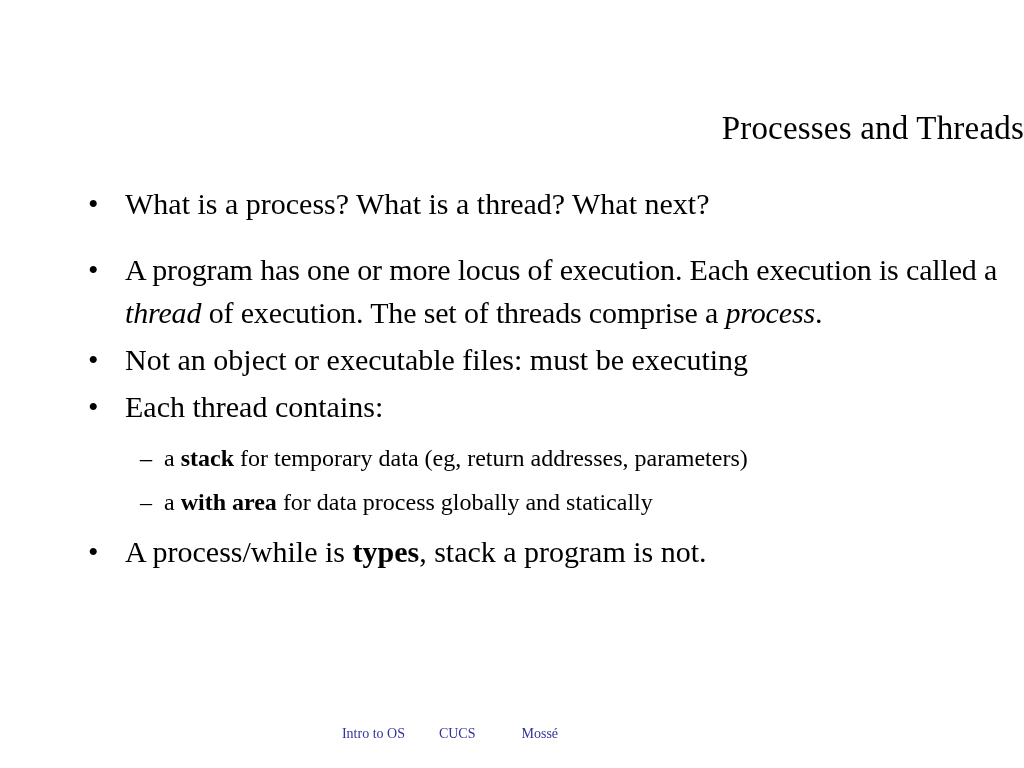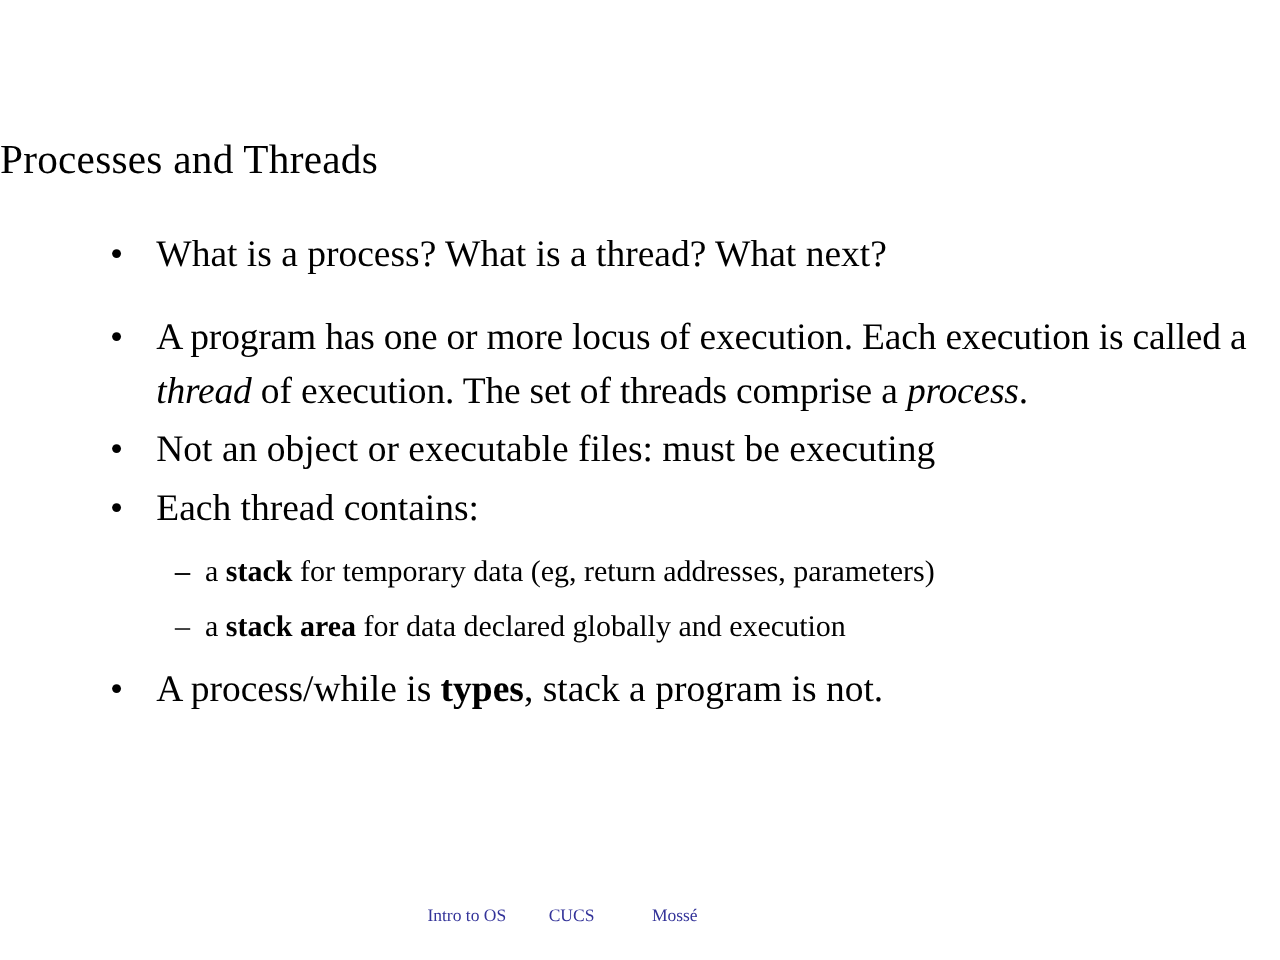--- a/index.html
+++ b/index.html
@@ -22,21 +22,21 @@
     height: 768px;
     background: #ffffff;
   }
 
   
   #slide-title {
     position: absolute;
     left: 0;
     top: 86px;
     width: 1024px;
-    text-align: left;
+    text-align: right;
     font-size: 33px;
     line-height: 40px;
     font-weight: normal;
     letter-spacing: 0.2px;
     color: #000000;
     white-space: nowrap;
   }
 
   
   #body-list {
@@ -157,21 +157,21 @@
         <span class="marker">–</span>
       </div>
 
       <div class="lvl2">
         <span class="marker">–</span>
         <span class="txt"><span>a </span><strong class="bd">stack</strong><span> for temporary data (eg, return addresses, parameters)</span></span>
       </div>
 
       <div class="lvl2">
         <span class="marker">–</span>
-        <span class="txt"><span>a </span><strong class="bd">stack area</strong><span> for data declared globally and execution</span></span>
+        <span class="txt"><span>a </span><strong class="bd">with area</strong><span> for data process globally and statically</span></span>
       </div>
 
     </div>
 
     <div class="lvl1">
       <span class="marker">•</span>
       <span class="txt"><span>A process/while is </span><strong class="bd">types</strong><span>, stack a program is not.</span></span>
     </div>
 
   </div>

